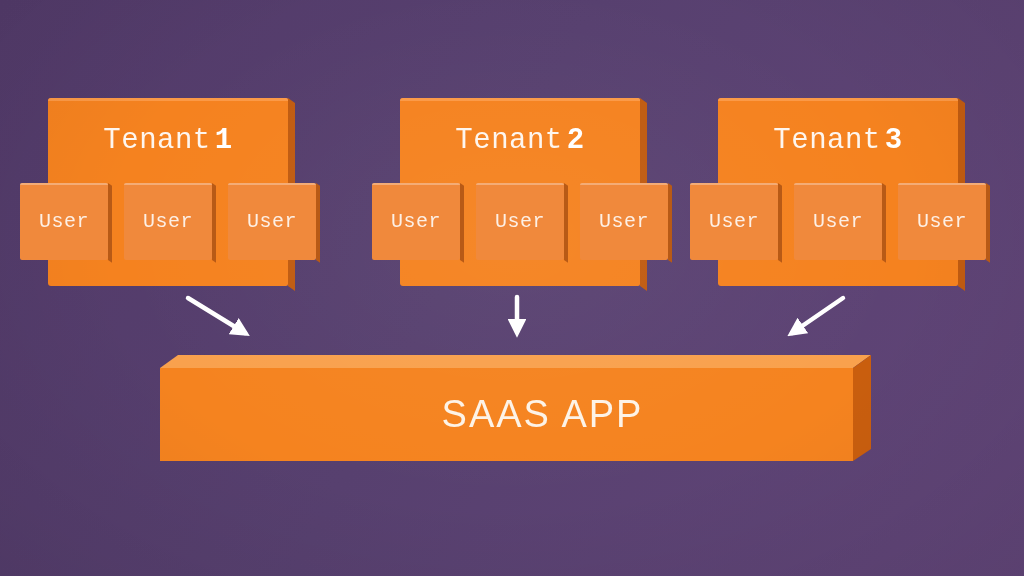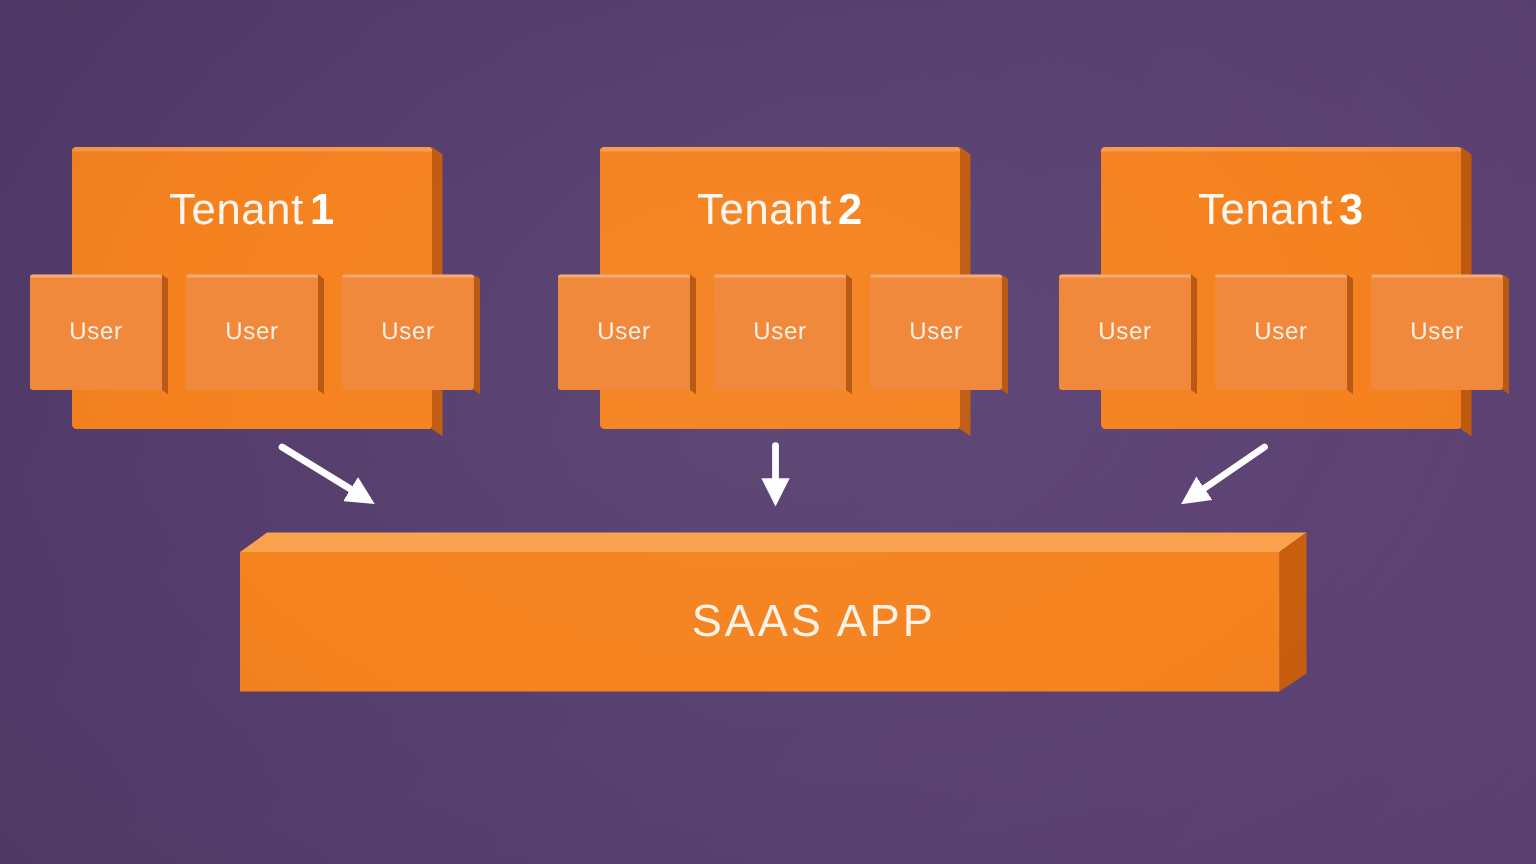--- a/index.html
+++ b/index.html
@@ -15,22 +15,22 @@
       var(--bg-end, #614578) 100%);
   }
   .vignette {
     position: absolute; inset: 0; pointer-events: none;
     background: radial-gradient(ellipse at 50% 42%,
       rgba(255,255,255,0.045) 0%, rgba(0,0,0,0.0) 55%, rgba(0,0,0,0.07) 100%);
   }
   .layer { position: absolute; left: 0; top: 0; }
 
   
-  .tenant-group { position: absolute; top: 98px; width: 304px; height: 200px; }
-  .tg-1 { left: 20px; } .tg-2 { left: 372px; } .tg-3 { left: 706px; }
+  .tenant-group { position: absolute; top: 98px; width: 304px; height: 200px; font-family: Liberation Mono, monospace; }
+  .tg-1 { left: 20px; } .tg-2 { left: 372px; } .tg-3 { left: 690px; }
 
   .tenant-box {
     position: absolute; left: 28px; top: 0;
     width: 240px; height: 188px;
     background: var(--tenant-face, #f5821f);
     border-radius: 3px 2px 2px 3px;
   }
   .tenant-box::before { 
     content: ""; position: absolute; left: 0; right: 0; top: 0; height: 3px;
     background: var(--tenant-highlight, #fb9e4d);
@@ -65,29 +65,29 @@
     background: rgba(255,255,255,0.30); border-radius: 2px 2px 0 0;
   }
   .user-box::after { 
     content: ""; position: absolute; right: -4px; top: 0;
     width: 4px; height: 100%;
     background: var(--user-edge, #b85a16);
     transform: skewY(35deg); transform-origin: left top;
   }
   .user-label {
     color: rgba(255,255,255,0.87);
-    font-size: 16px; font-weight: 300; letter-spacing: .5px;
+    font-size: 20px; font-weight: 300; letter-spacing: .5px;
   }
 
   
   .saas-label {
     position: absolute; left: 160px; top: 368px; width: 765px; height: 93px;
     display: flex; align-items: center; justify-content: center;
     color: var(--saas-text, #fdf3e7);
-    font-size: 30px; font-weight: 400; letter-spacing: 2px; white-space: nowrap;
+    font-size: 38px; font-weight: 400; letter-spacing: 2px; white-space: nowrap;
     z-index: 4;
   }
 </style>
 </head>
 <body>
 
 <div class="canvas">
 
   <svg class="layer" width="1024" height="576" viewBox="0 0 1024 576">
     <defs>

